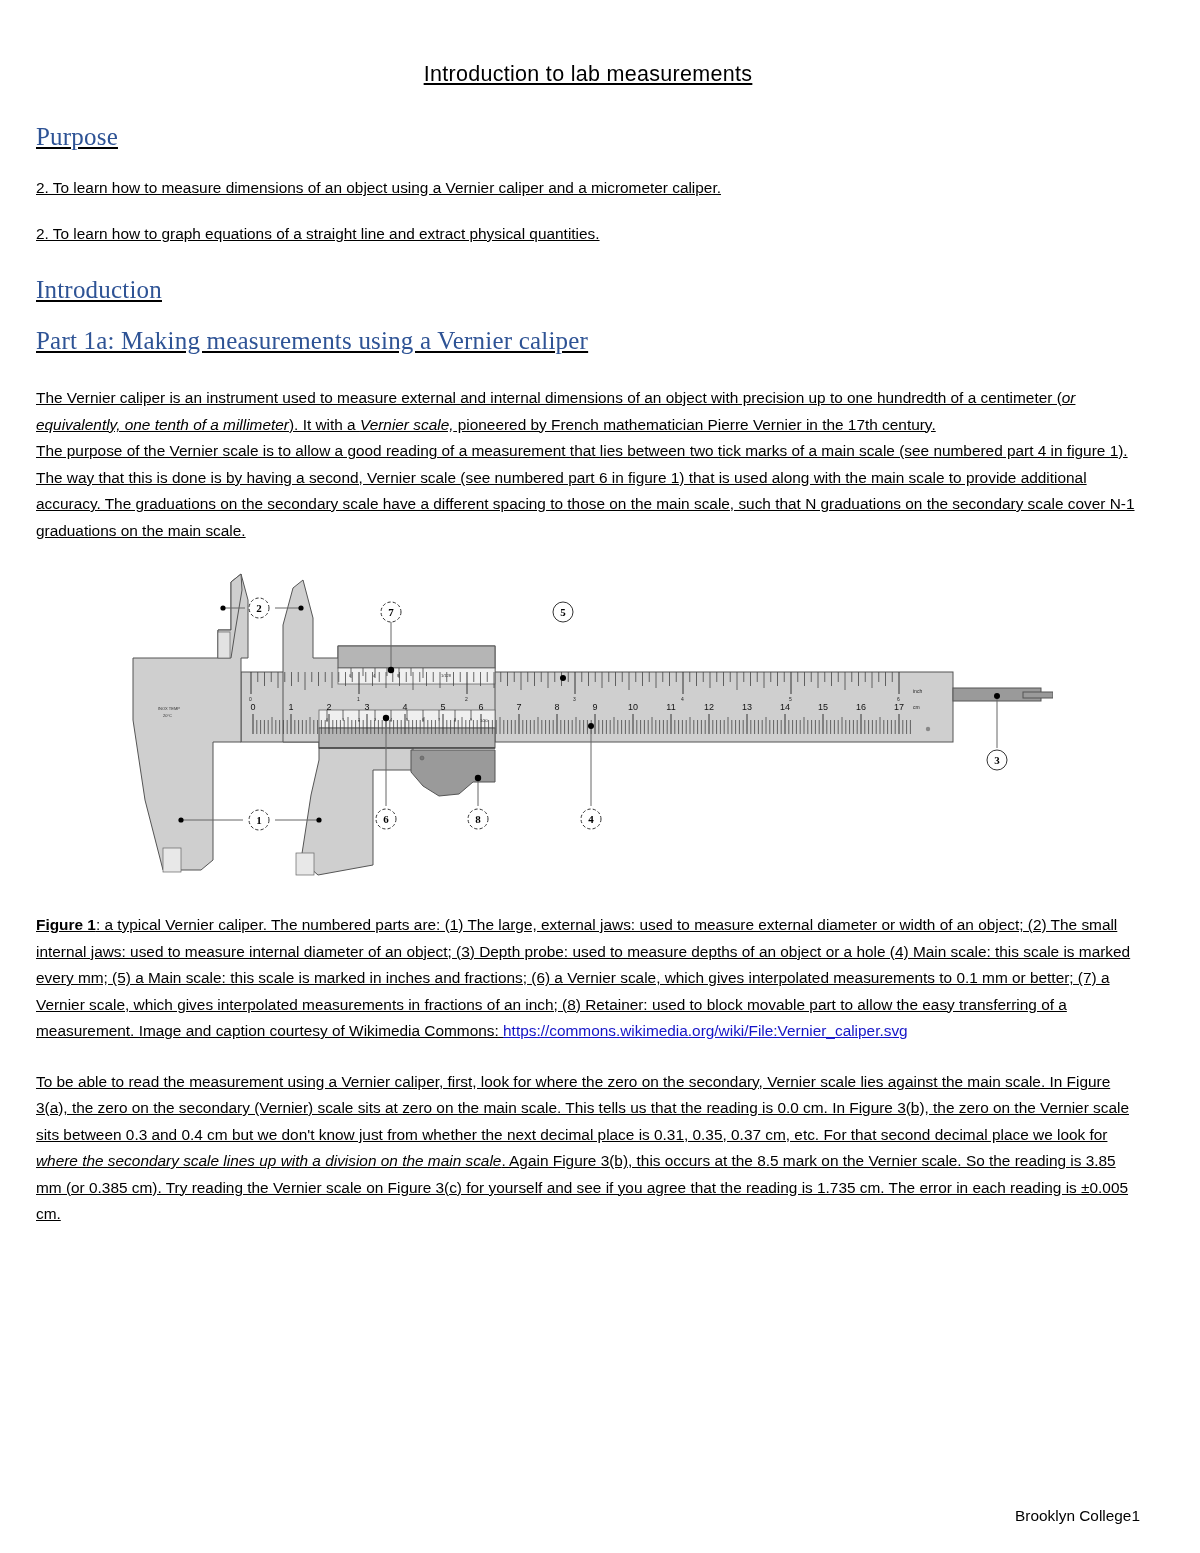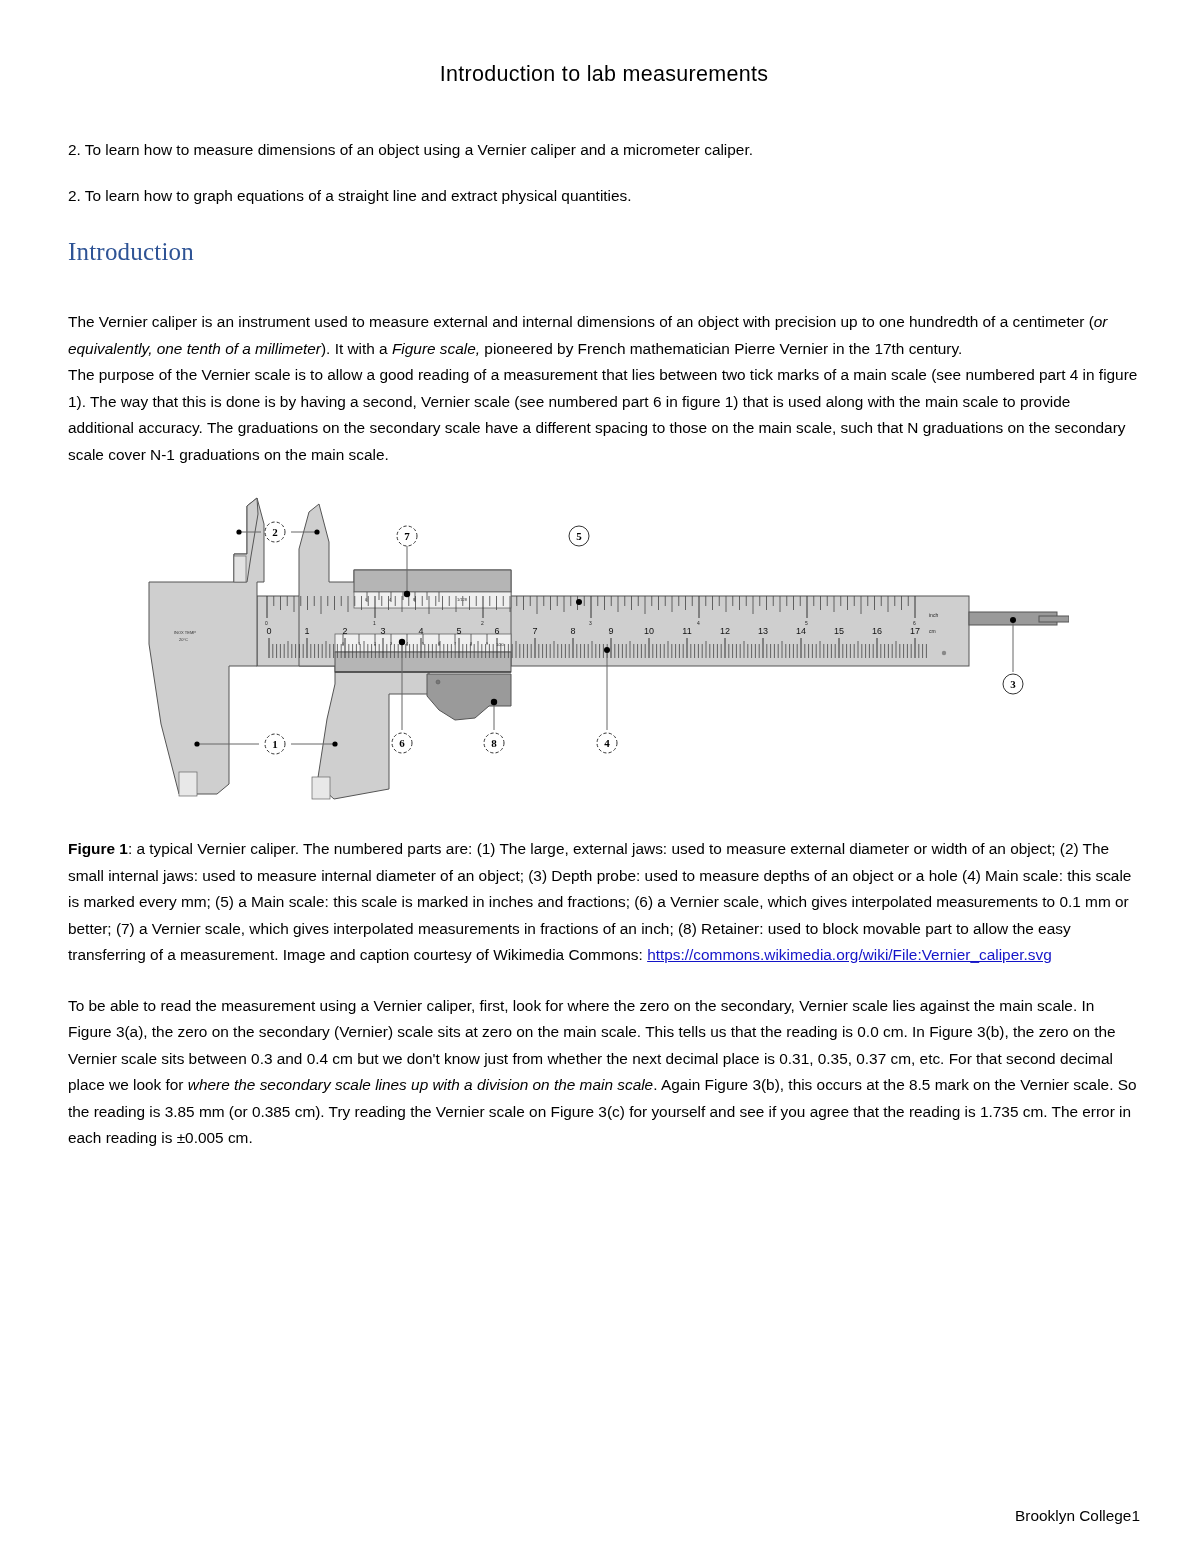--- a/index.html
+++ b/index.html
@@ -12,22 +12,23 @@
     height: 1553px;
     font-family: "Liberation Sans", sans-serif;
     color: #000000;
     overflow: hidden;
     position: relative;
   }
   .page {
     width: 1200px;
     height: 1553px;
     box-sizing: border-box;
-    padding: 62px 60px 0 68px;
+    padding: 62px 60px 0 36px;
     position: relative;
+    text-decoration: underline;
   }
   .doc-title {
     text-align: center;
     font-family: "Liberation Sans", sans-serif;
     font-size: 21.5px;
     font-weight: normal;
     letter-spacing: 0.3px;
     margin: 0 0 36px 0;
     color: #000;
   }
@@ -89,36 +90,38 @@
     color: #000;
   }
 </style>
 </head>
 <body>
 
 <div class="page">
 
   <h1 class="doc-title">Introduction to lab measurements</h1>
 
+  <h2 class="section-heading">Purpose</h2>
 
   <div class="gap-sm"></div>
 
   <p class="body-text numbered">2. To learn how to measure dimensions of an object using a Vernier caliper and a micrometer caliper.</p>
   <p class="body-text numbered">2. To learn how to graph equations of a straight line and extract physical quantities.</p>
 
   <div class="gap-after-list"></div>
 
   <h2 class="section-heading">Introduction</h2>
 
   <div style="height:13px"></div>
 
+  <h2 class="section-heading">Part 1a: Making measurements using a Vernier caliper</h2>
 
   <div class="gap-md"></div>
 
-  <p class="body-text"><span>The Vernier caliper is an instrument used to measure external and internal dimensions of an object with precision up to one hundredth of a centimeter (</span><em>or equivalently, one tenth of a millimeter</em><span>). It with a </span><em>Figure scale,</em><span> pioneered by French mathematician Pierre Vernier in the 17th century.</span></p>
+  <p class="body-text"><span>The Vernier caliper is an instrument used to measure external and internal dimensions of an object with precision up to one hundredth of a centimeter (</span><em>or equivalently, one tenth of a millimeter</em><span>). It with a </span><em>Vernier scale,</em><span> pioneered by French mathematician Pierre Vernier in the 17th century.</span></p>
 
   <p class="body-text">The purpose of the Vernier scale is to allow a good reading of a measurement that lies between two tick marks of a main scale (see numbered part 4 in figure 1). The way that this is done is by having a second, Vernier scale (see numbered part 6 in figure 1) that is used along with the main scale to provide additional accuracy. The graduations on the secondary scale have a different spacing to those on the main scale, such that N graduations on the secondary scale cover N-1 graduations on the main scale.</p>
 
   <div class="figure-wrap">
     <svg class="figure-svg" width="930" height="310" viewBox="0 0 930 310">
       <defs>
         <style>
           .bodyfill { fill:#CFCFCF; stroke:#555; stroke-width:1; }
           .darkfill { fill:#9A9A9A; stroke:#555; stroke-width:1; }
           .midfill  { fill:#B5B5B5; stroke:#555; stroke-width:1; }

